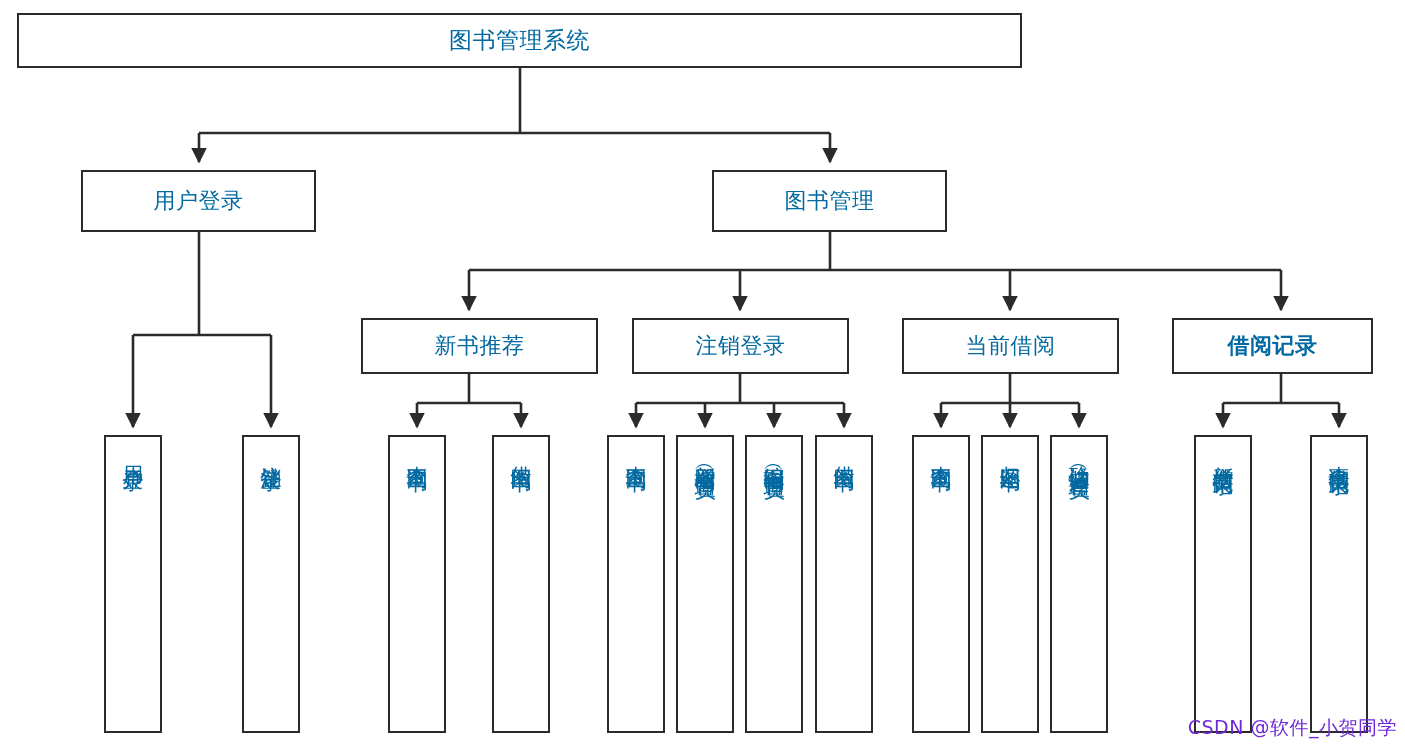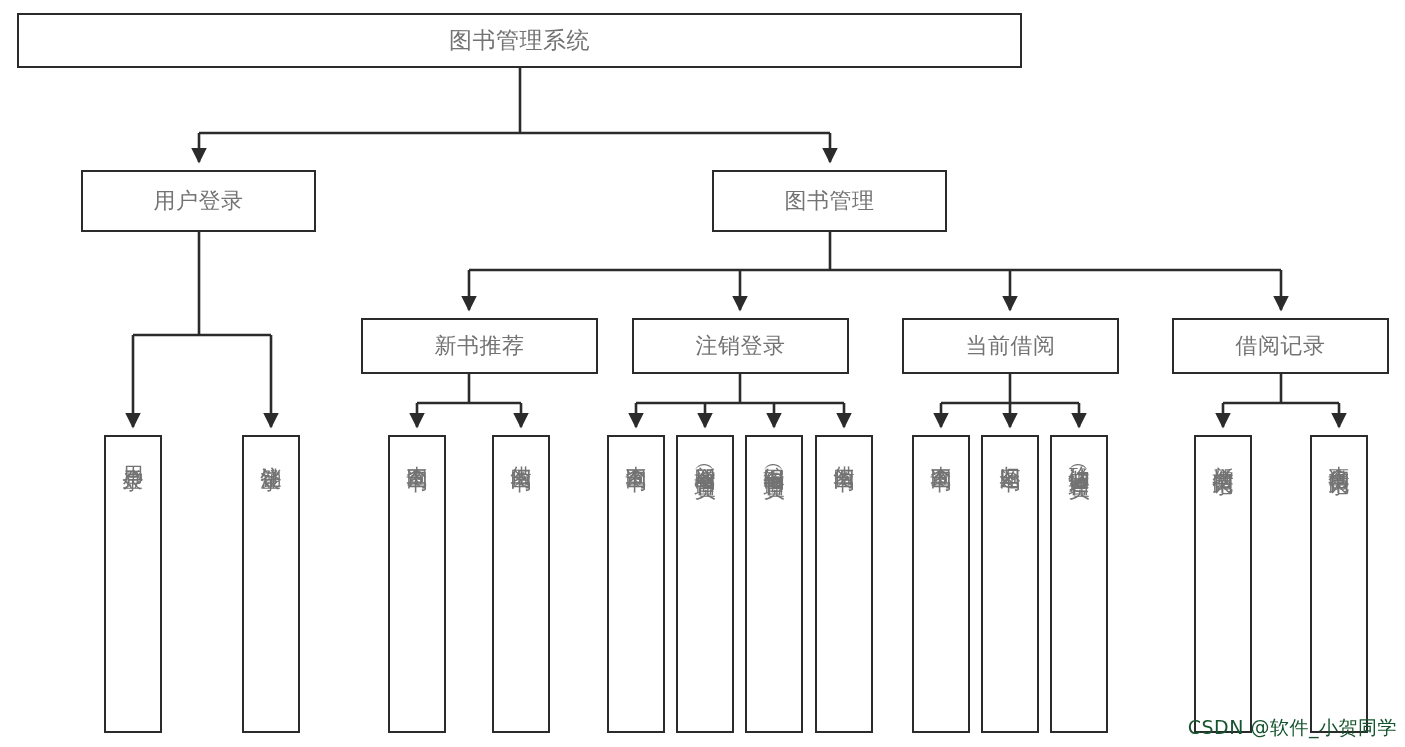--- a/index.html
+++ b/index.html
@@ -33,21 +33,21 @@
     background: #ffffff;
     display: flex;
     align-items: center;
     justify-content: center;
     color: #1a1a1a;
   }
   .node-label {
     display: block;
     text-align: center;
     line-height: 1.18;
-    color: #737373;
+    color: #0369a1;
     white-space: pre-wrap;
   }
   .node.horizontal .node-label {
     font-size: 22px;
     letter-spacing: 0.5px;
   }
   .node.vertical {
     align-items: flex-start;
     justify-content: center;
     padding-top: 12px;
@@ -61,21 +61,21 @@
     max-height: 285px;
   }
   .node.root .node-label {
     font-size: 23px;
   }
   #watermark {
     position: absolute;
     right: 8px;
     bottom: 6px;
     font-size: 19px;
-    color: #14532d;
+    color: #6d28d9;
     letter-spacing: 0.5px;
     white-space: nowrap;
     font-family: "DejaVu Sans", "Liberation Sans", sans-serif;
   }
 </style>
 </head>
 <body>
 
 <div id="diagram-root">
 
@@ -143,21 +143,21 @@
 
   <div class="node horizontal" style="left:361px; top:318px; width:237px; height:56px;">
     <span class="node-label">新书推荐</span>
   </div>
   <div class="node horizontal" style="left:632px; top:318px; width:217px; height:56px;">
     <span class="node-label">注销登录</span>
   </div>
   <div class="node horizontal" style="left:902px; top:318px; width:217px; height:56px;">
     <span class="node-label">当前借阅</span>
   </div>
-  <div class="node horizontal" style="left:1172px; top:318px; width:217px; height:56px;">
+  <div class="node horizontal" style="left:1172px; top:318px; width:201px; height:56px;font-weight:bold;">
     <span class="node-label">借阅记录</span>
   </div>
 
   <div class="node vertical" style="left:104px; top:435px; width:58px; height:298px;">
     <span class="node-label">用户登录</span>
   </div>
   <div class="node vertical" style="left:242px; top:435px; width:58px; height:298px;">
     <span class="node-label">注销登录</span>
   </div>
 

